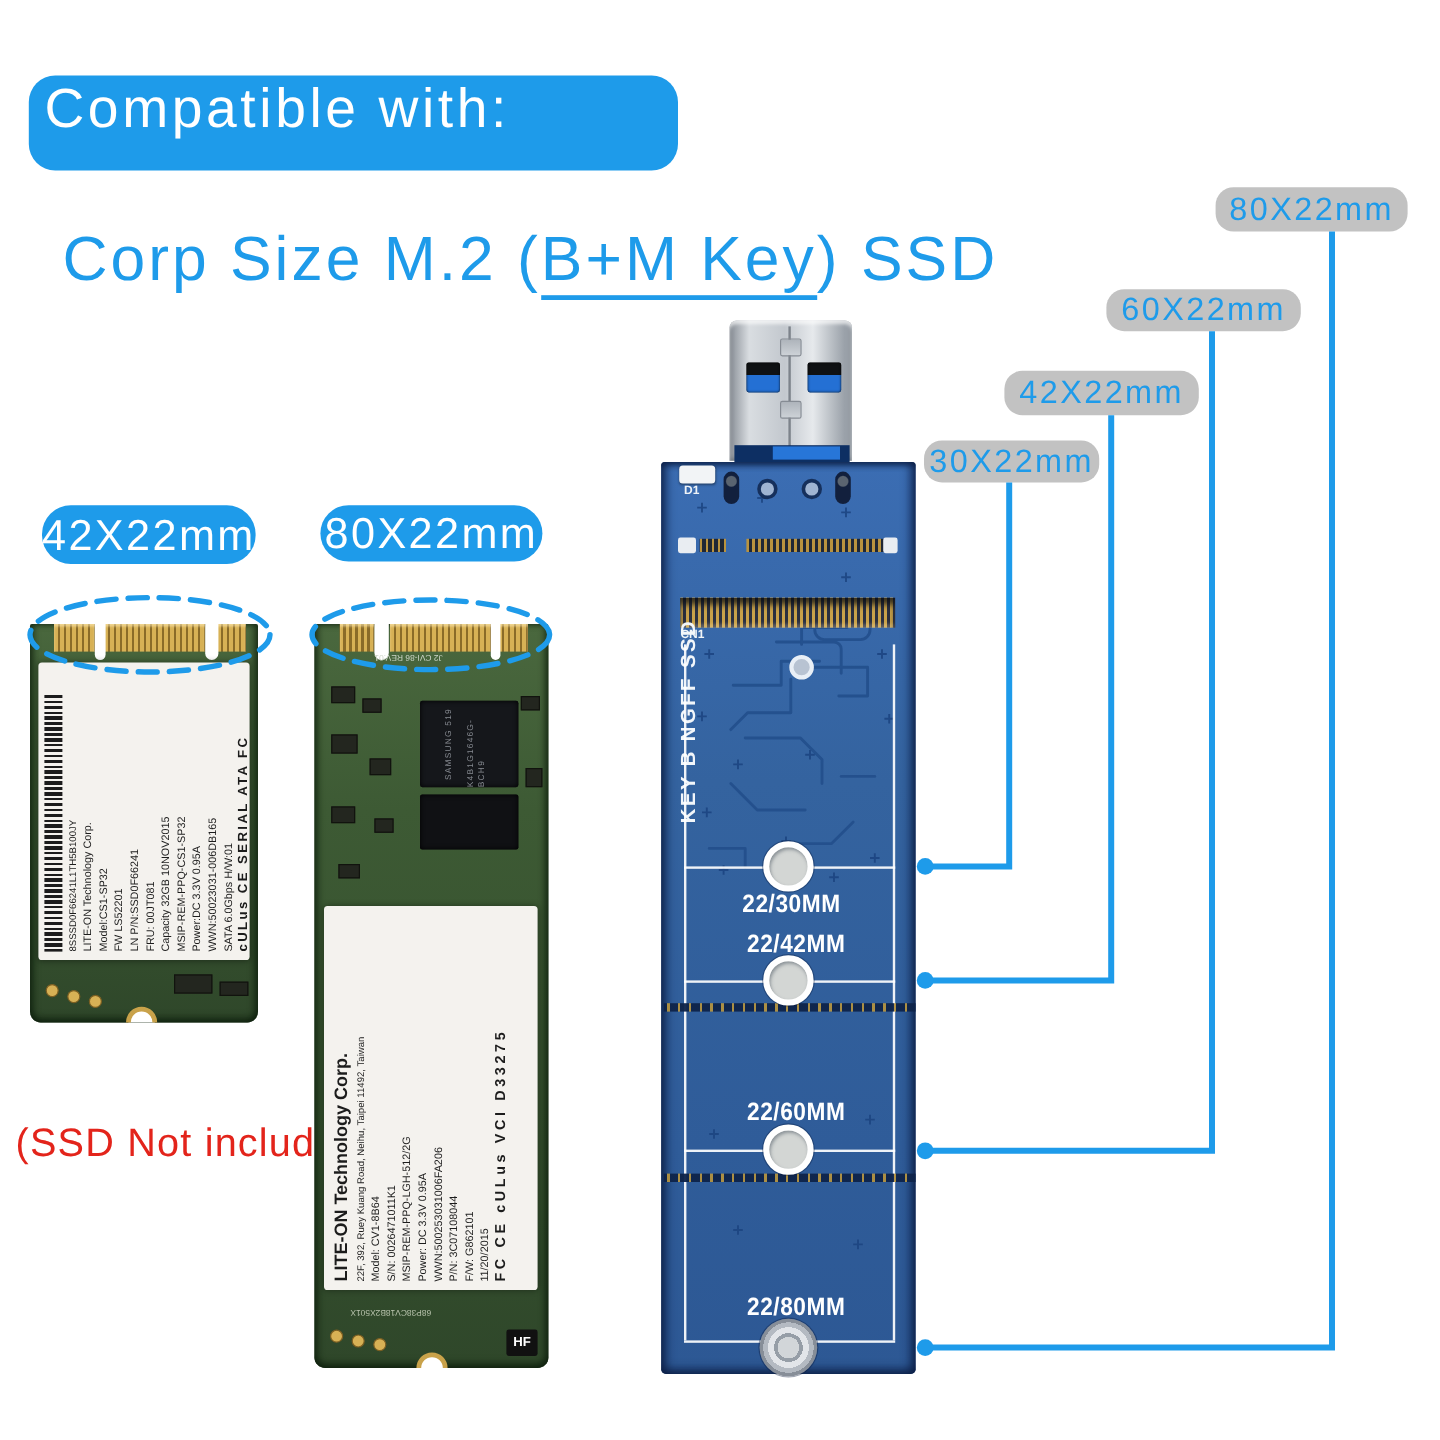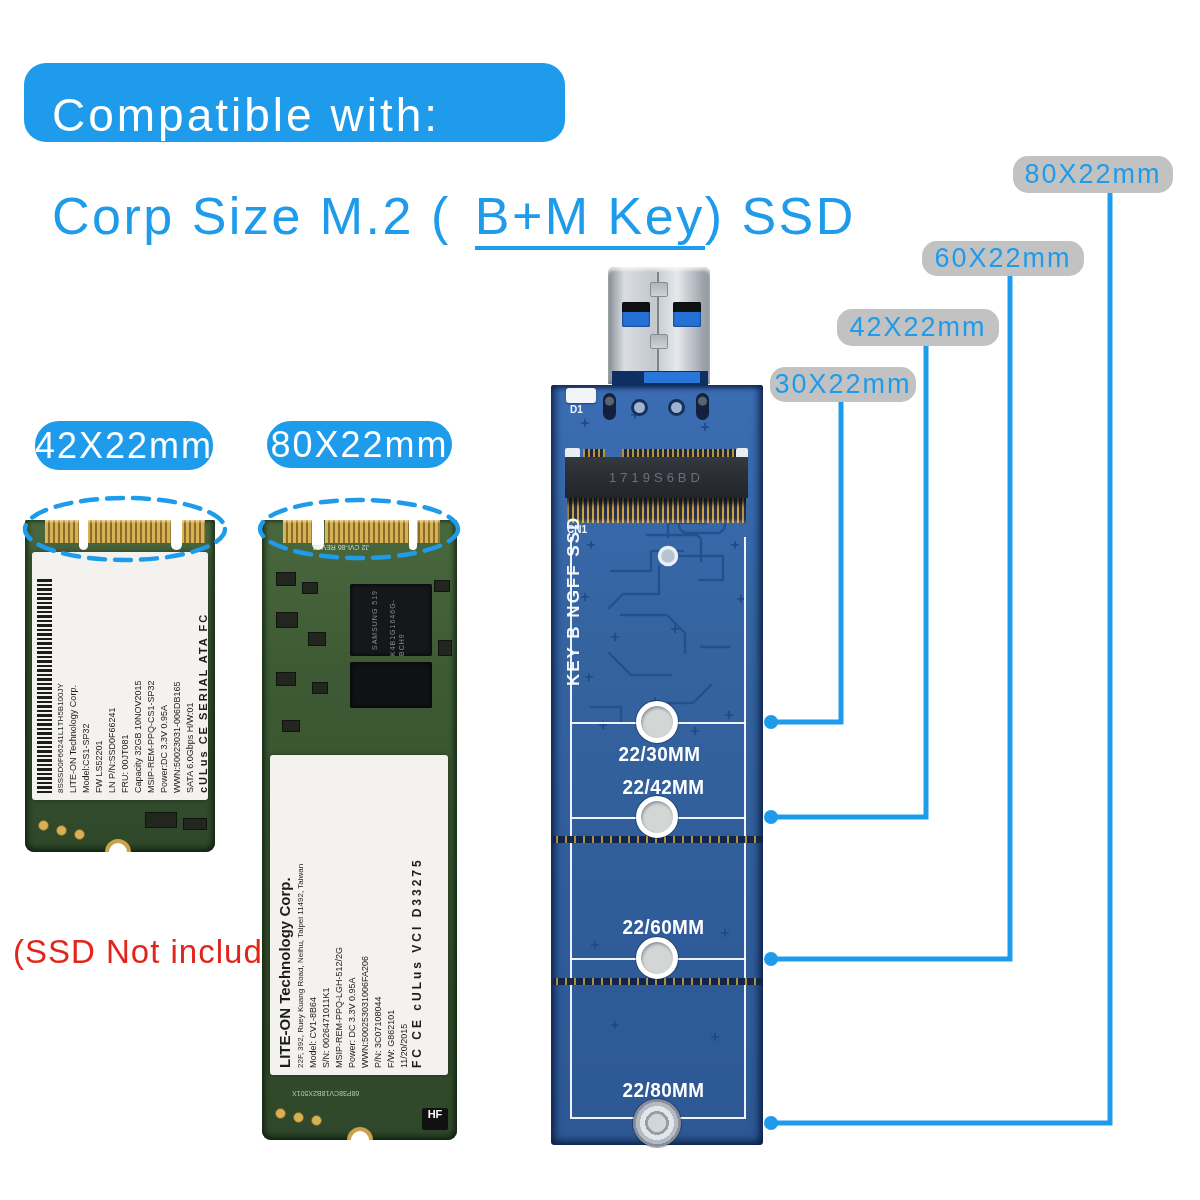--- a/index.html
+++ b/index.html
@@ -2,24 +2,24 @@
 <html><head>
 <meta charset="utf-8">
 <style>
   html,body{margin:0;padding:0;background:#fff;}
   #canvas{position:relative;width:1200px;height:1200px;background:#ffffff;overflow:hidden;
           font-family:"Liberation Sans", sans-serif;}
   .abs{position:absolute;}
 
   
   .banner{left:24px;top:63px;width:541px;height:79px;background:#1E9BEA;border-radius:22px;
-          display:flex;align-items:flex-end;padding-left:28px;box-sizing:border-box;}
+          display:flex;align-items:flex-start;padding-left:13px;box-sizing:border-box;}
   .banner span{color:#fff;font-size:46px;font-weight:500;letter-spacing:3px;}
   .title{left:52px;top:186px;color:#1E9BEA;font-size:52px;font-weight:500;letter-spacing:2.5px;white-space:nowrap;}
-  .title .ul{border-bottom:4px solid #1E9BEA;padding-bottom:1px;margin-left:24px;}
+  .title .ul{border-bottom:4px solid #1E9BEA;padding-bottom:1px;}
 
   
   .pill-gray{background:#C2C2C2;border-radius:15px;color:#1E9BEA;font-size:27px;font-weight:500;
              letter-spacing:2px;display:flex;align-items:center;justify-content:center;}
   .pill-blue{background:#1E9BEA;border-radius:24px;color:#fff;font-size:36px;font-weight:500;
              letter-spacing:2px;display:flex;align-items:center;justify-content:center;}
   .note{left:13px;top:933px;color:#E3241B;font-size:33px;font-weight:500;letter-spacing:1px;}
 
   
   .usb-shell{left:608px;top:267px;width:102px;height:117px;border-radius:6px 6px 0 0;
@@ -190,21 +190,21 @@
         <div class="ln">11/20/2015</div>
         <div class="ln" style="font-weight:700;font-size:12px;letter-spacing:3px;">FC   CE   cULus   VCI   D33275</div>
       </div>
     </div>
 
     <div class="abs gdot" style="left:13px;top:588px;"></div>
     <div class="abs gdot" style="left:31px;top:592px;"></div>
     <div class="abs gdot" style="left:49px;top:595px;"></div>
     <div class="abs" style="left:30px;top:570px;color:#b9c4ae;font-size:7px;">
       <span class="flip">68P38CV18B2X501X</span></div>
-    <div class="abs" style="left:160px;top:588px;width:26px;height:22px;background:#111;color:#fff;font-size:11px;font-weight:700;display:flex;align-items:flex-start;justify-content:center;border-radius:2px;">
+    <div class="abs" style="left:160px;top:588px;width:26px;height:22px;background:#111;color:#fff;font-size:11px;font-weight:700;display:flex;align-items:center;justify-content:center;border-radius:2px;">
       <span>HF</span>
       </div>
     <div class="abs bnotch" style="left:85px;top:607px;"></div>
   </div>
 
   <div class="abs usb-shell"></div>
   <div class="abs usb-seam"></div>
   <div class="abs usb-cut" style="left:650px;top:282px;"></div>
   <div class="abs usb-cut" style="left:650px;top:334px;"></div>
   <div class="abs usb-win" style="left:622px;top:302px;"></div>
@@ -242,23 +242,20 @@
   <div class="abs d1txt">D1</div>
   <div class="abs rivet" style="left:603px;top:393px;"></div>
   <div class="abs rivet" style="left:696px;top:393px;"></div>
   <div class="abs pcb-hole-s" style="left:631px;top:399px;"></div>
   <div class="abs pcb-hole-s" style="left:668px;top:399px;"></div>
 
   <div class="abs socket-cap" style="left:565px;top:448px;width:15px;"></div>
   <div class="abs socket-pins" style="left:583px;top:449px;width:22px;"></div>
   <div class="abs socket-pins" style="left:622px;top:449px;width:118px;"></div>
   <div class="abs socket-cap" style="left:736px;top:448px;width:12px;"></div>
-  <div class="abs socket-body">
-    <span>1719S6BD</span>
-    </div>
   <div class="abs socket-comb"></div>
   <div class="abs cn1">CN1</div>
 
   <div class="abs sidetext">KEY B NGFF SSD</div>
   <div class="abs frame" style="left:570px;top:537px;width:2px;height:580px;"></div>
   <div class="abs frame" style="left:744px;top:537px;width:2px;height:580px;"></div>
   <div class="abs frame" style="left:570px;top:722px;width:176px;height:2px;"></div>
   <div class="abs frame" style="left:570px;top:817px;width:176px;height:2px;"></div>
   <div class="abs frame" style="left:570px;top:958px;width:176px;height:2px;"></div>
   <div class="abs frame" style="left:570px;top:1117px;width:176px;height:2px;"></div>

